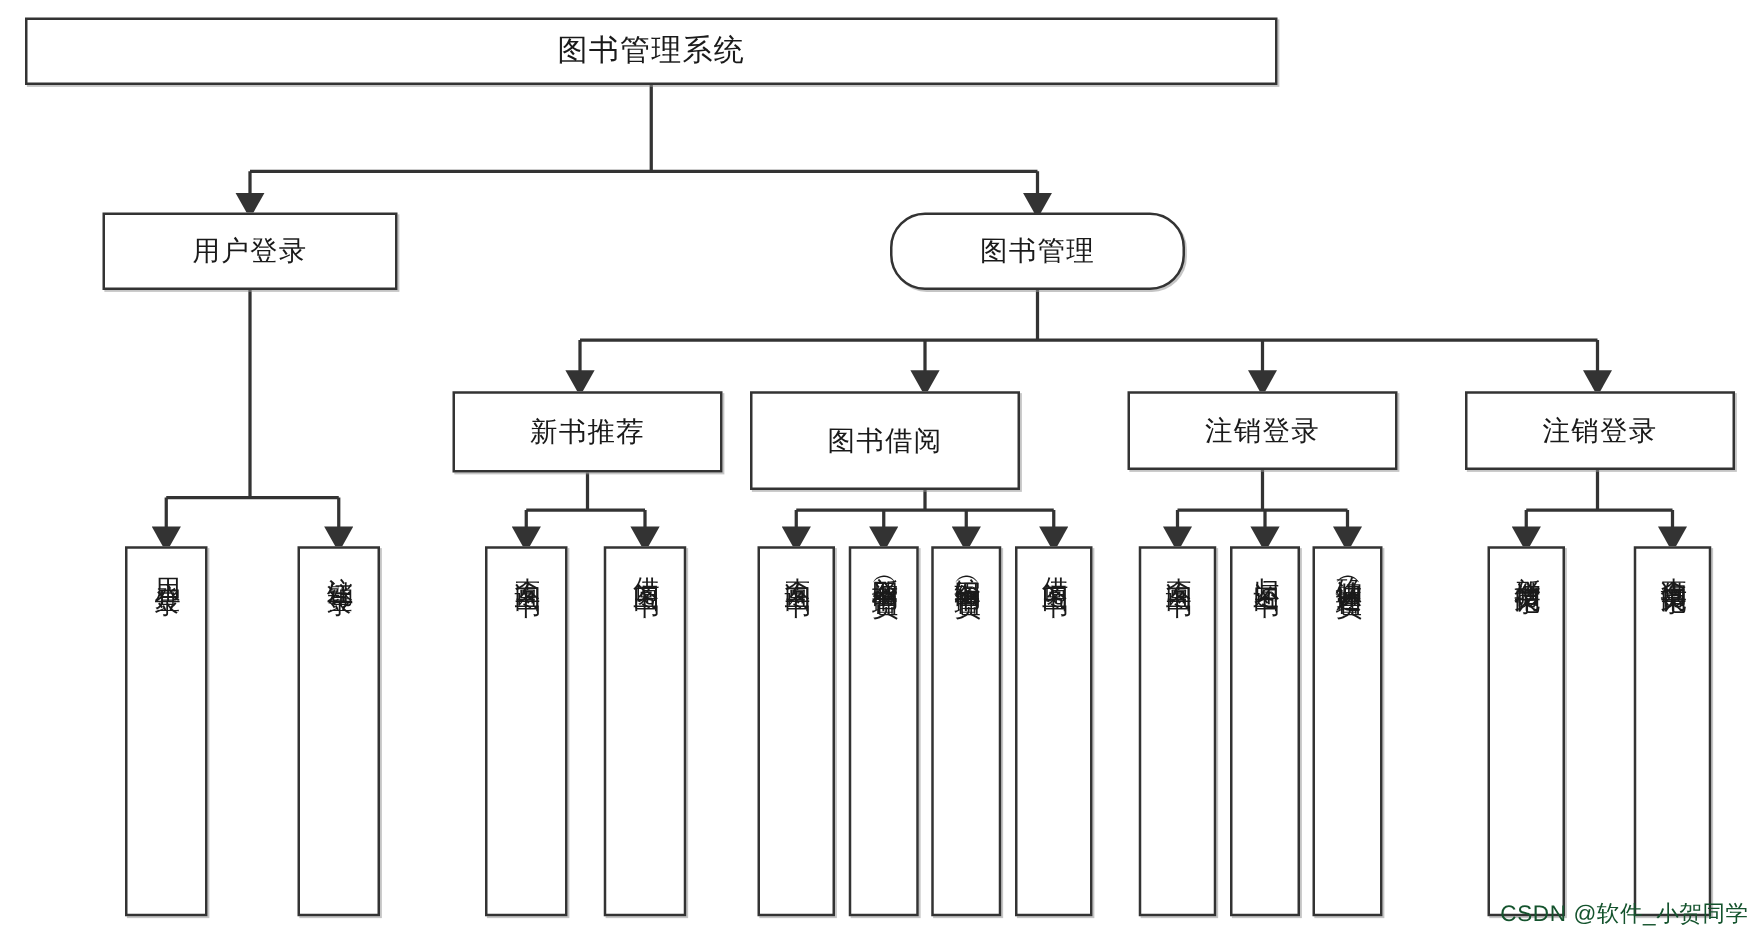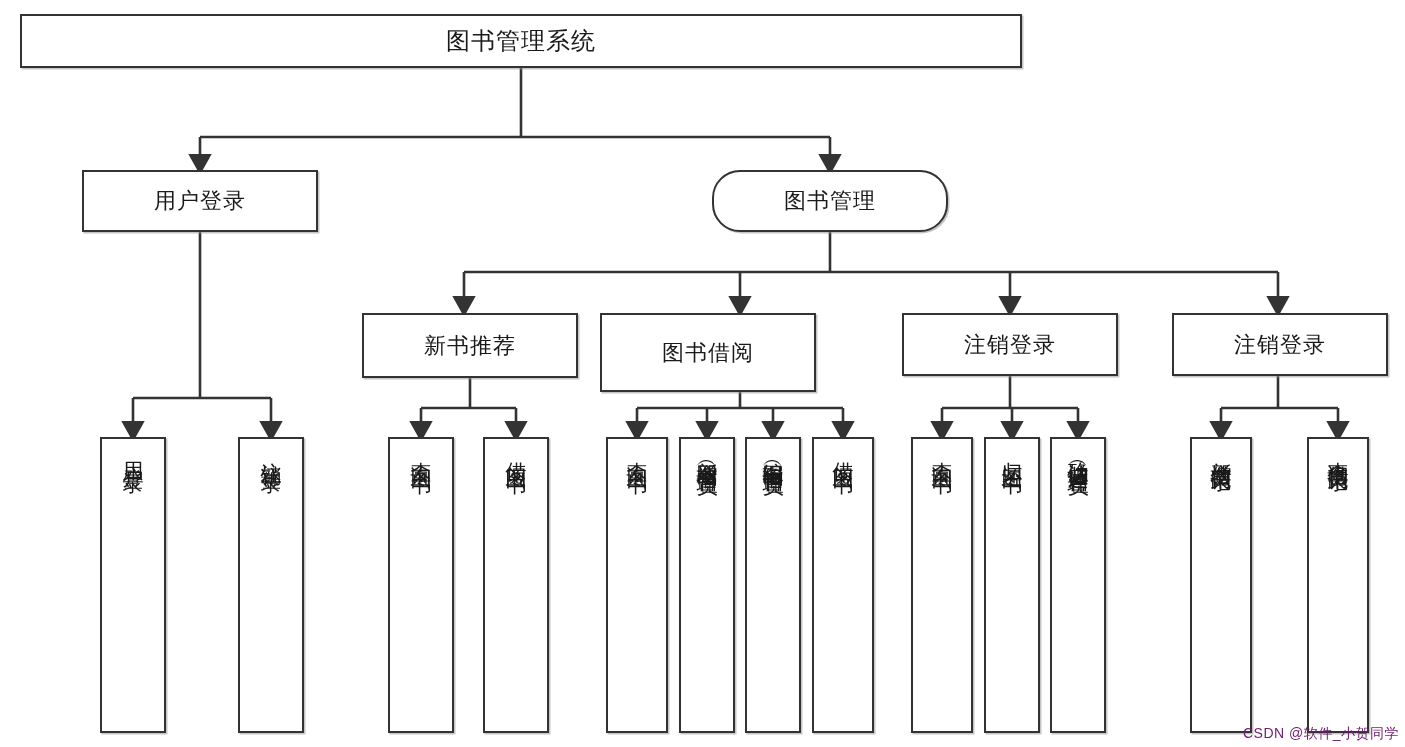--- a/index.html
+++ b/index.html
@@ -57,22 +57,22 @@
     line-height: 1.05;
     white-space: nowrap;
   }
   .node.vertical.tall .label {
     letter-spacing: 2px;
   }
   .watermark {
     position: absolute;
     right: 6px;
     bottom: 4px;
-    font-size: 14px;
-    color: #701a75;
+    font-size: 18px;
+    color: #14532d;
     letter-spacing: 0.5px;
     white-space: nowrap;
     text-align: right;
   }
 </style>
 </head>
 <body>
 
 <div id="canvas">
 

